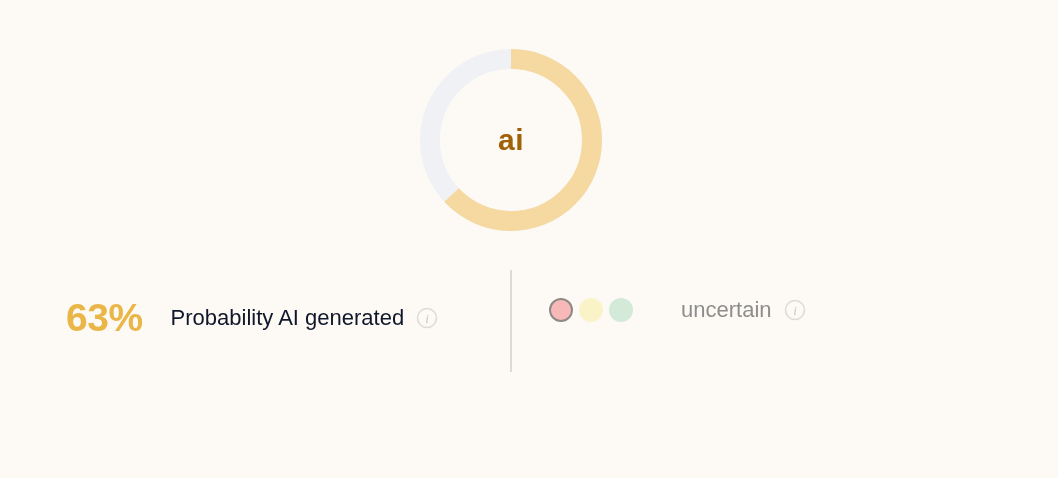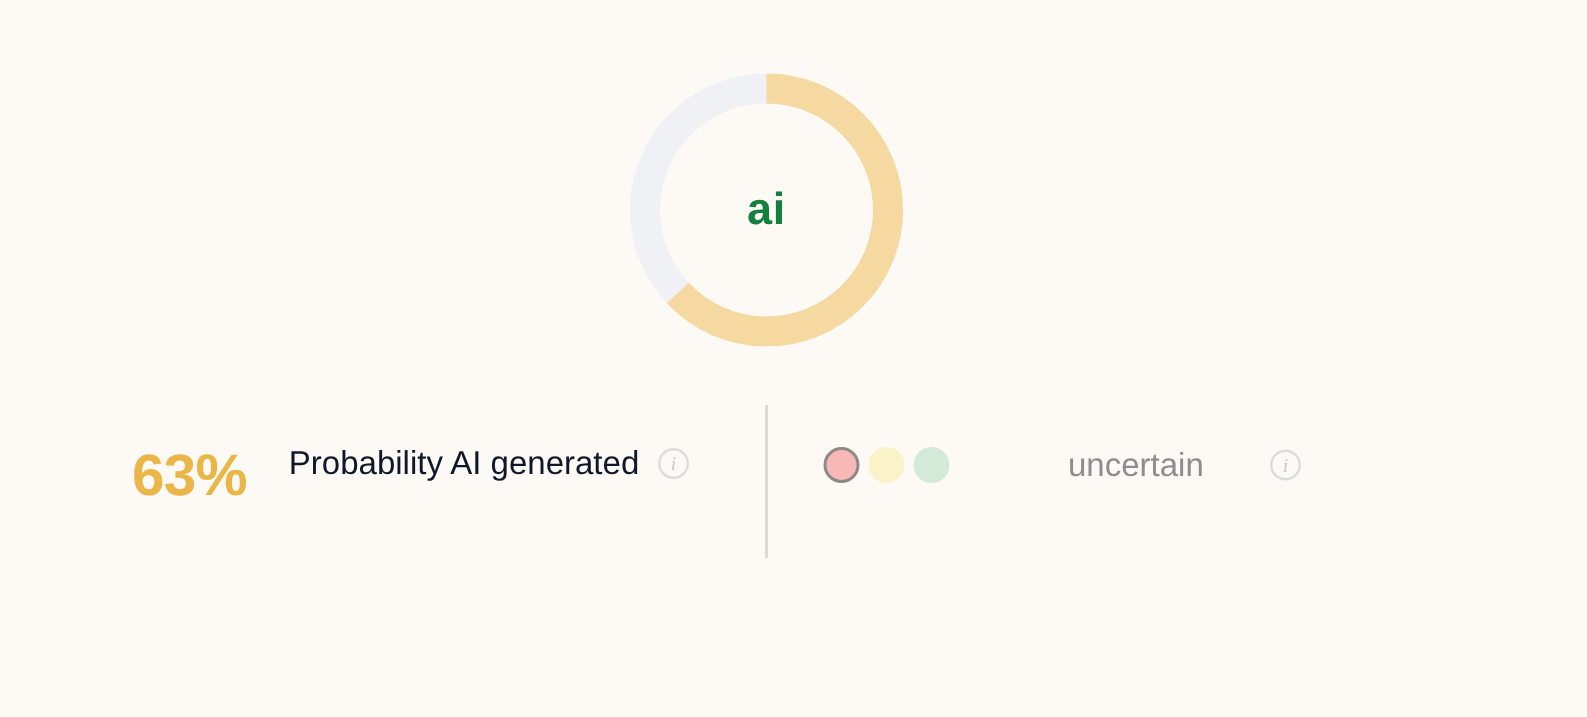--- a/index.html
+++ b/index.html
@@ -56,22 +56,21 @@
     top: 262px;
     width: 1058px;
     height: 120px;
   }
 
   .left-block {
     position: absolute;
     left: 66px;
     top: 36px;
     display: flex;
-    align-items: flex-start;
-    margin-left: 22px;
+    align-items: center;
   }
   .pct-value {
     font-size: 39px;
     font-weight: bold;
     color: #eab648;
     line-height: 1;
     letter-spacing: -0.5px;
   }
   .pct-caption {
     font-size: 22px;
@@ -89,21 +88,20 @@
     height: 102px;
     background: #dedad3;
   }
 
   .right-block {
     position: absolute;
     left: 549px;
     top: 36px;
     display: flex;
     align-items: center;
-    gap: 31px;
   }
   .dots {
     display: flex;
     align-items: center;
     gap: 6px;
   }
   .dot {
     width: 24px;
     height: 24px;
     border-radius: 50%;
@@ -146,21 +144,21 @@
 
 <div id="widget">
 
   <div class="gauge-wrap">
     <svg class="gauge-svg" viewBox="0 0 182 182">
 
       <circle id="gauge-track" cx="91" cy="91" r="81" fill="none" stroke="#eff1f4" stroke-width="20"></circle>
 
       <circle id="gauge-arc" cx="91" cy="91" r="81" fill="none" stroke="#f5d9a0" stroke-width="20" transform="rotate(-90 91 91)" stroke-dasharray="320.63094622537426 508.93800988154646"></circle>
     </svg>
-    <div class="gauge-center-label" style="color: #15803d;">ai</div>
+    <div class="gauge-center-label" style="color: #a16207;">ai</div>
   </div>
 
   <div class="readout-row">
 
     <div class="left-block">
       <span class="pct-value" style="color: rgb(234, 182, 72);">63%</span>
       <span class="pct-caption" style="color: #0f172a;">Probability AI generated</span>
       <svg class="info-icon" viewBox="0 0 22 22">
         <circle cx="11" cy="11" r="9.5"></circle>
         <text x="11" y="15.5" text-anchor="middle">i</text>

